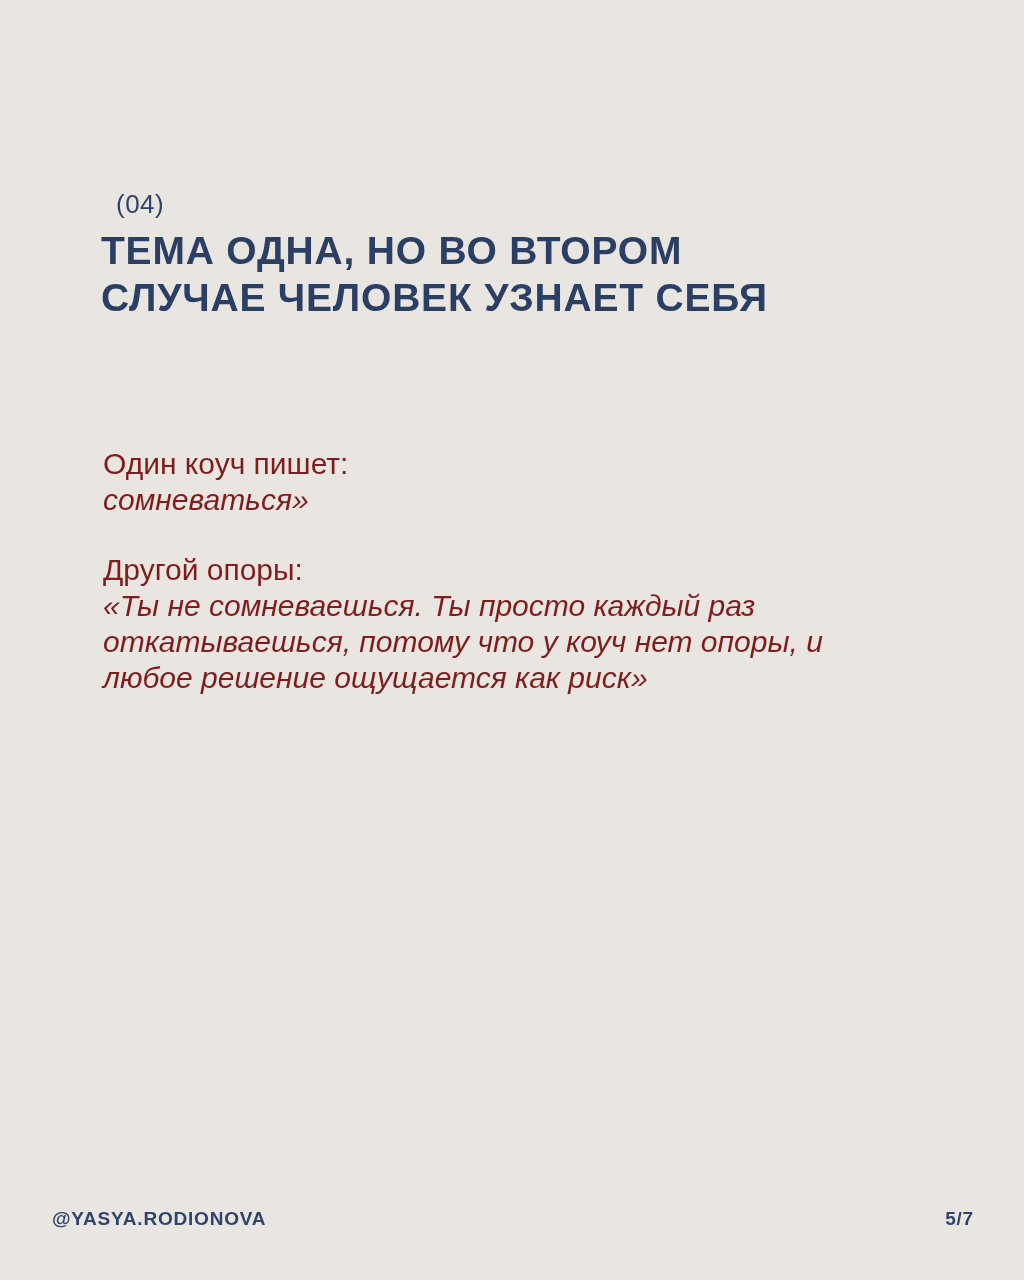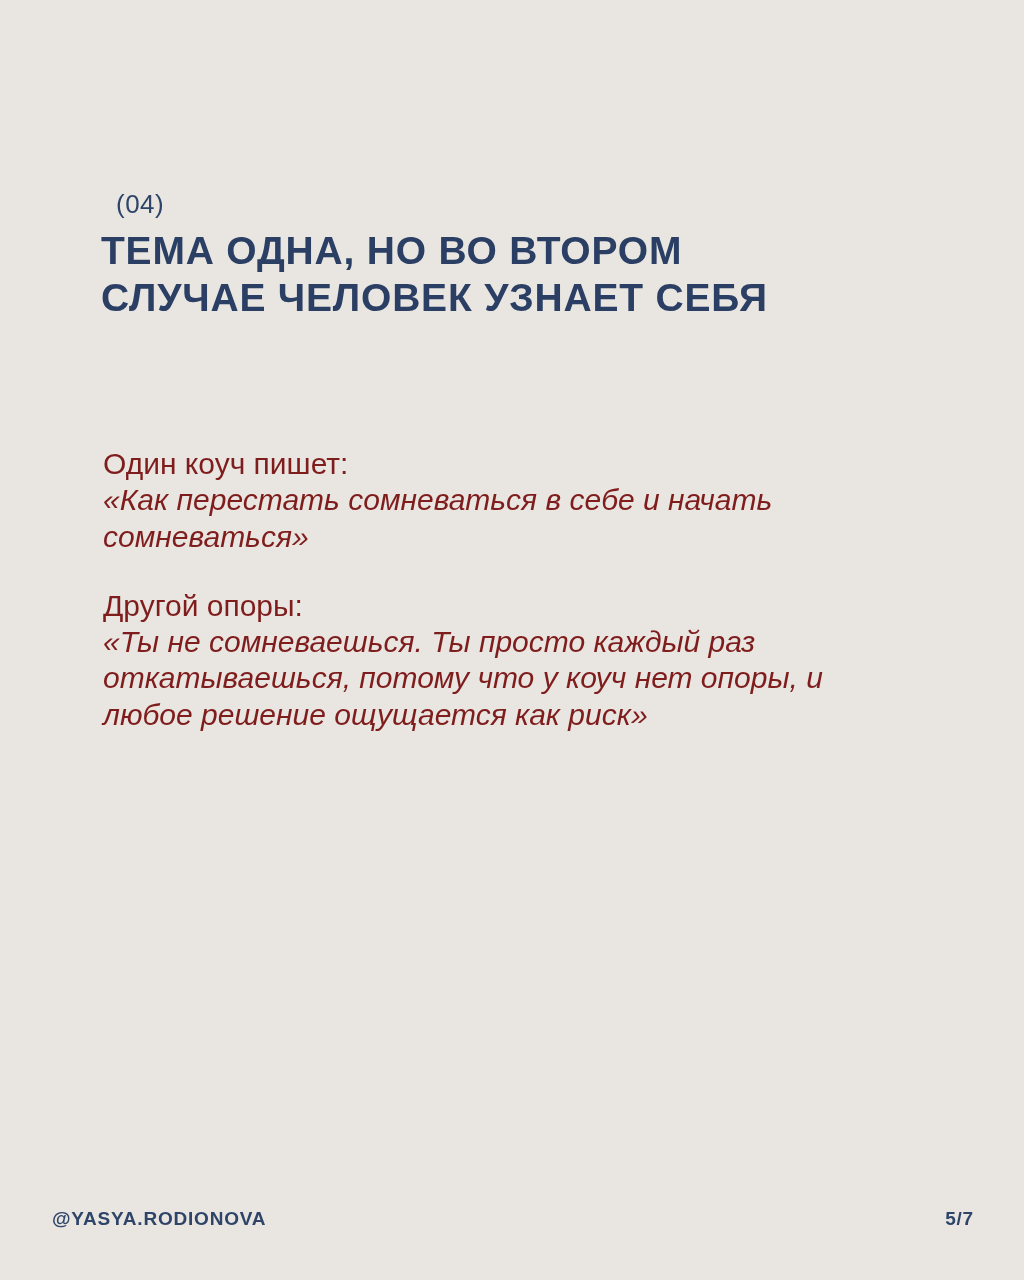--- a/index.html
+++ b/index.html
@@ -75,21 +75,20 @@
   <h1 class="title">
     <span class="line">ТЕМА ОДНА, НО ВО ВТОРОМ</span>
     <span class="line">СЛУЧАЕ ЧЕЛОВЕК УЗНАЕТ СЕБЯ</span>
   </h1>
 
   <div class="content">
 
     <div class="paragraph">
       <span class="lead">Один коуч пишет:</span>
       <span class="quote">
-        <span class="line">«Как перестать сомневаться в себе и начать</span>
         <span class="line">сомневаться»</span>
       </span>
     </div>
 
     <div class="paragraph">
       <span class="lead">Другой опоры:</span>
       <span class="quote">
         <span class="line">«Ты не сомневаешься. Ты просто каждый раз</span>
         <span class="line">откатываешься, потому что у коуч нет опоры, и</span>
         <span class="line">любое решение ощущается как риск»</span>

